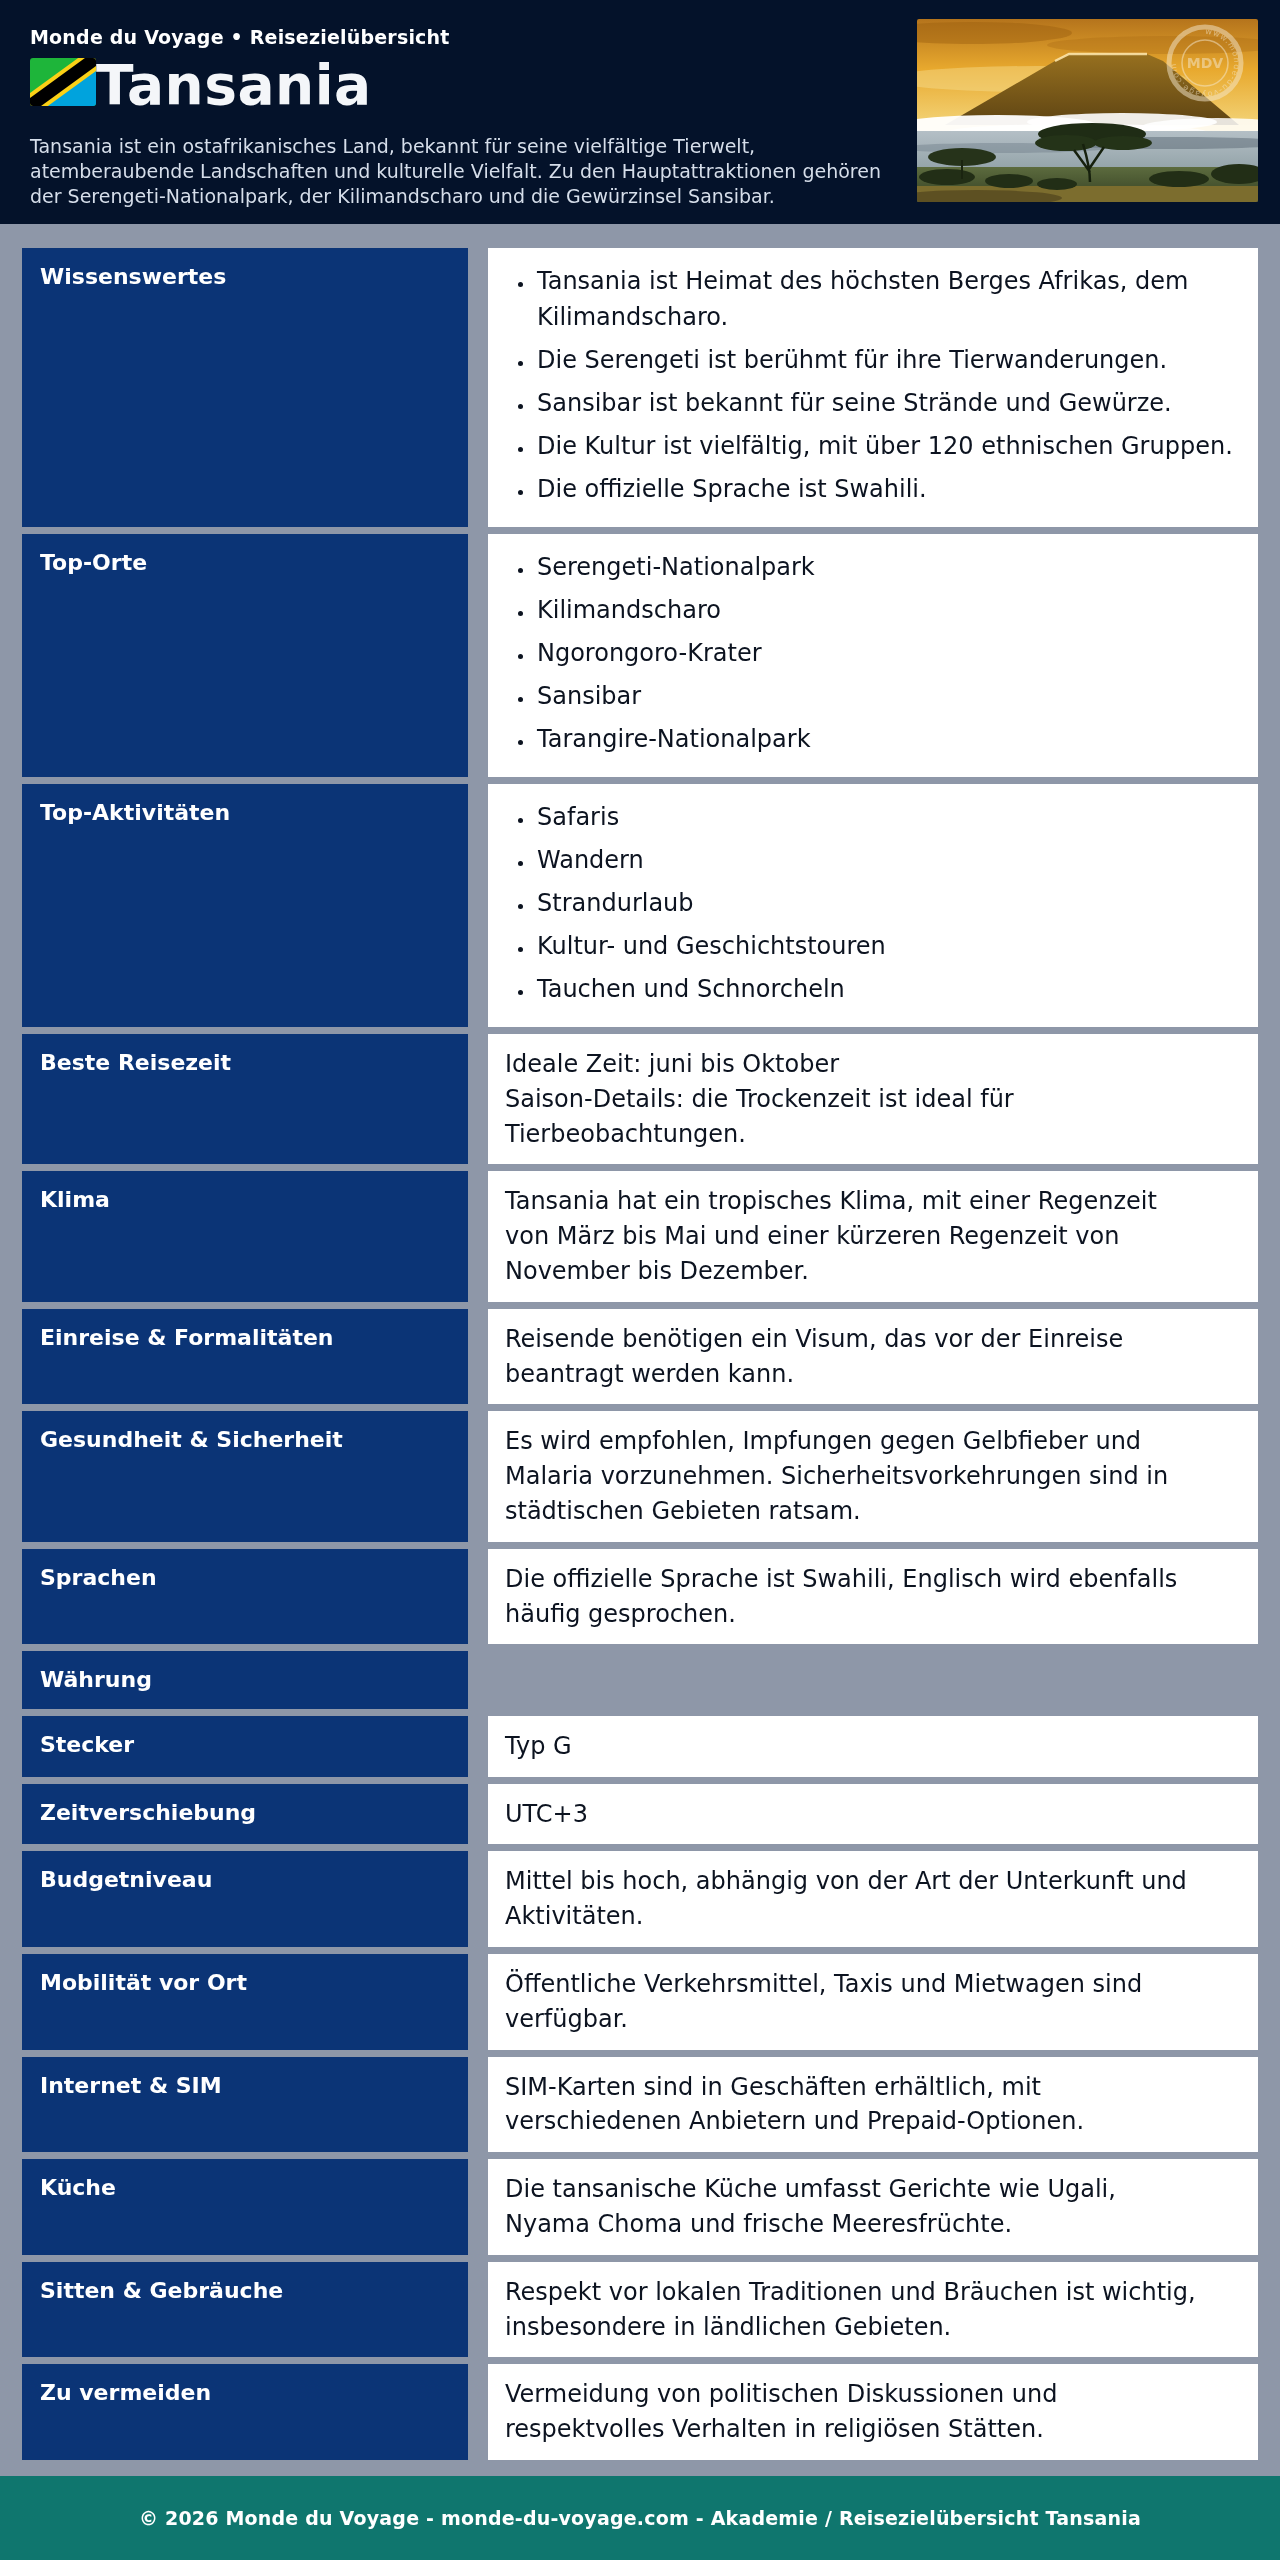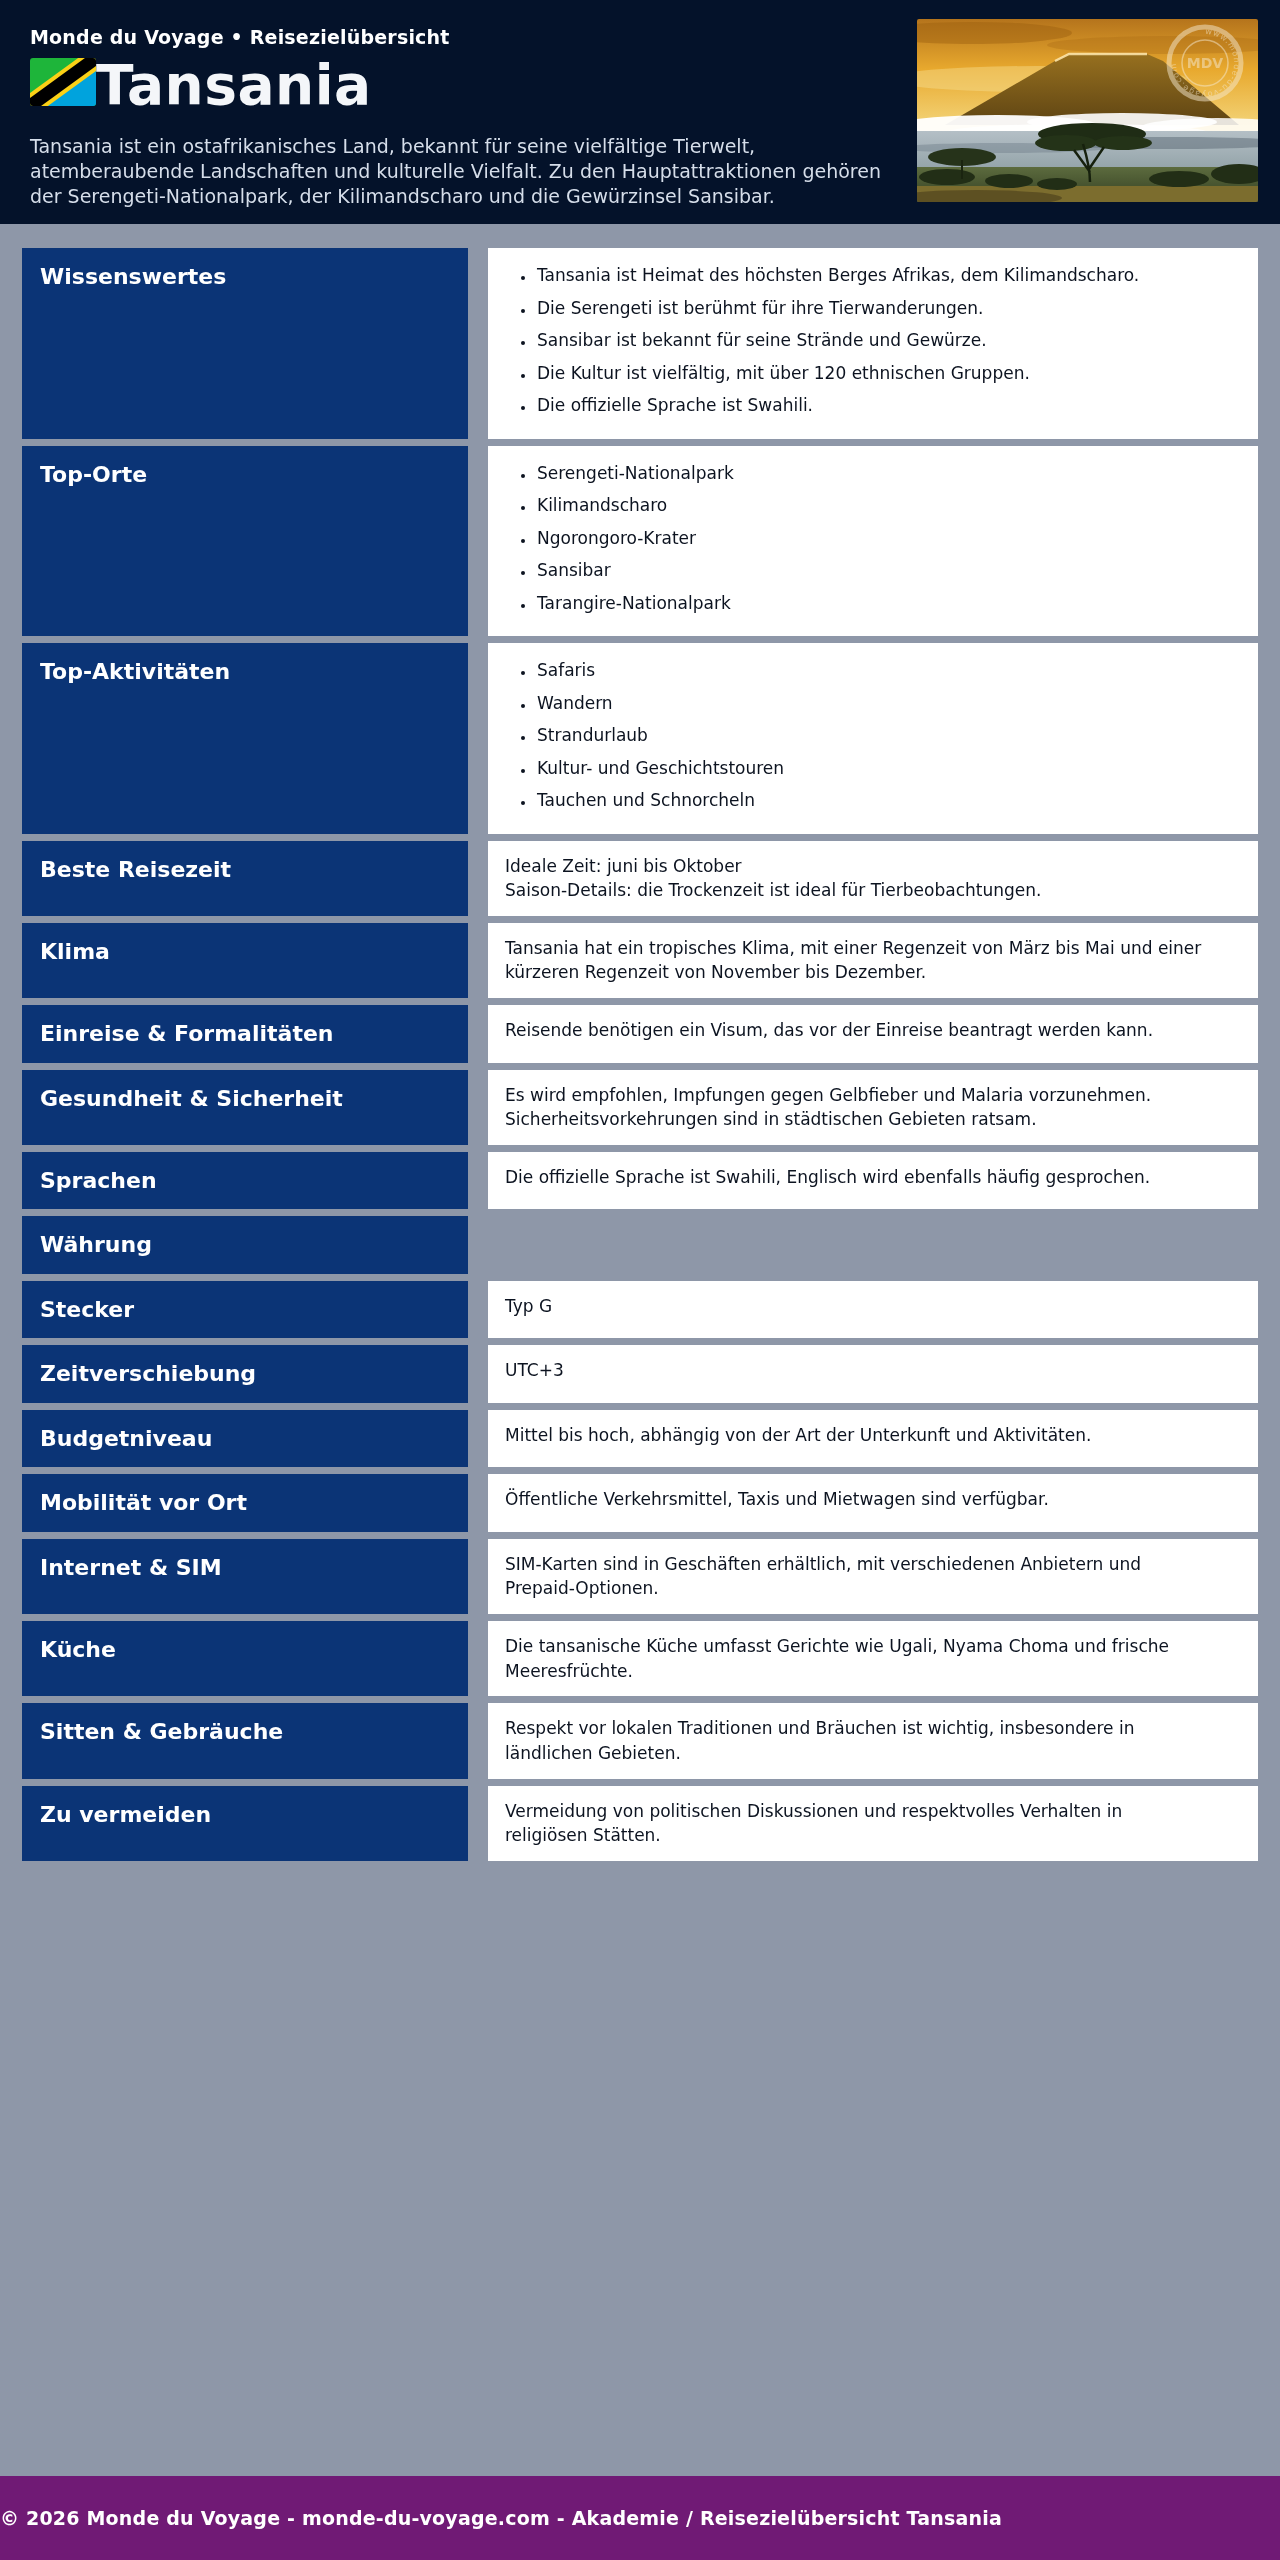--- a/index.html
+++ b/index.html
@@ -93,21 +93,21 @@
     font-size: 22px;
     font-weight: bold;
     padding: 15px 16px 15px 18px;
     line-height: 1.25;
   }
   .cell-value {
     box-sizing: border-box;
     flex: 1 1 auto;
     background: #ffffff;
     color: #0c1320;
-    font-size: 17px;
+    font-size: 24px;
     line-height: 1.45;
     padding: 13px 20px 13px 17px;
   }
   .bullet-list {
     margin: 2px 0;
     padding-left: 30px;
     max-width: 700px;
   }
   .bullet-item {
     margin: 0 0 7px 0;
@@ -115,24 +115,25 @@
     line-height: 1.5;
   }
   .bullet-item::marker { font-size: 0.72em; color: #0c1320; }
   .value-line { margin: 0; max-width: 700px; }
   .value-text { max-width: 700px; }
   
   .footer {
     margin-top: auto;
     flex: 0 0 auto;
     height: 84px;
-    background: #701a75;
+    background: #0f766e;
     color: #ffffff;
     display: flex;
     align-items: center;
+    justify-content: center;
     font-size: 19px;
     font-weight: bold;
     letter-spacing: 0.2px;
   }
 </style>
 </head>
 <body>
 
 <div class="page">
 

